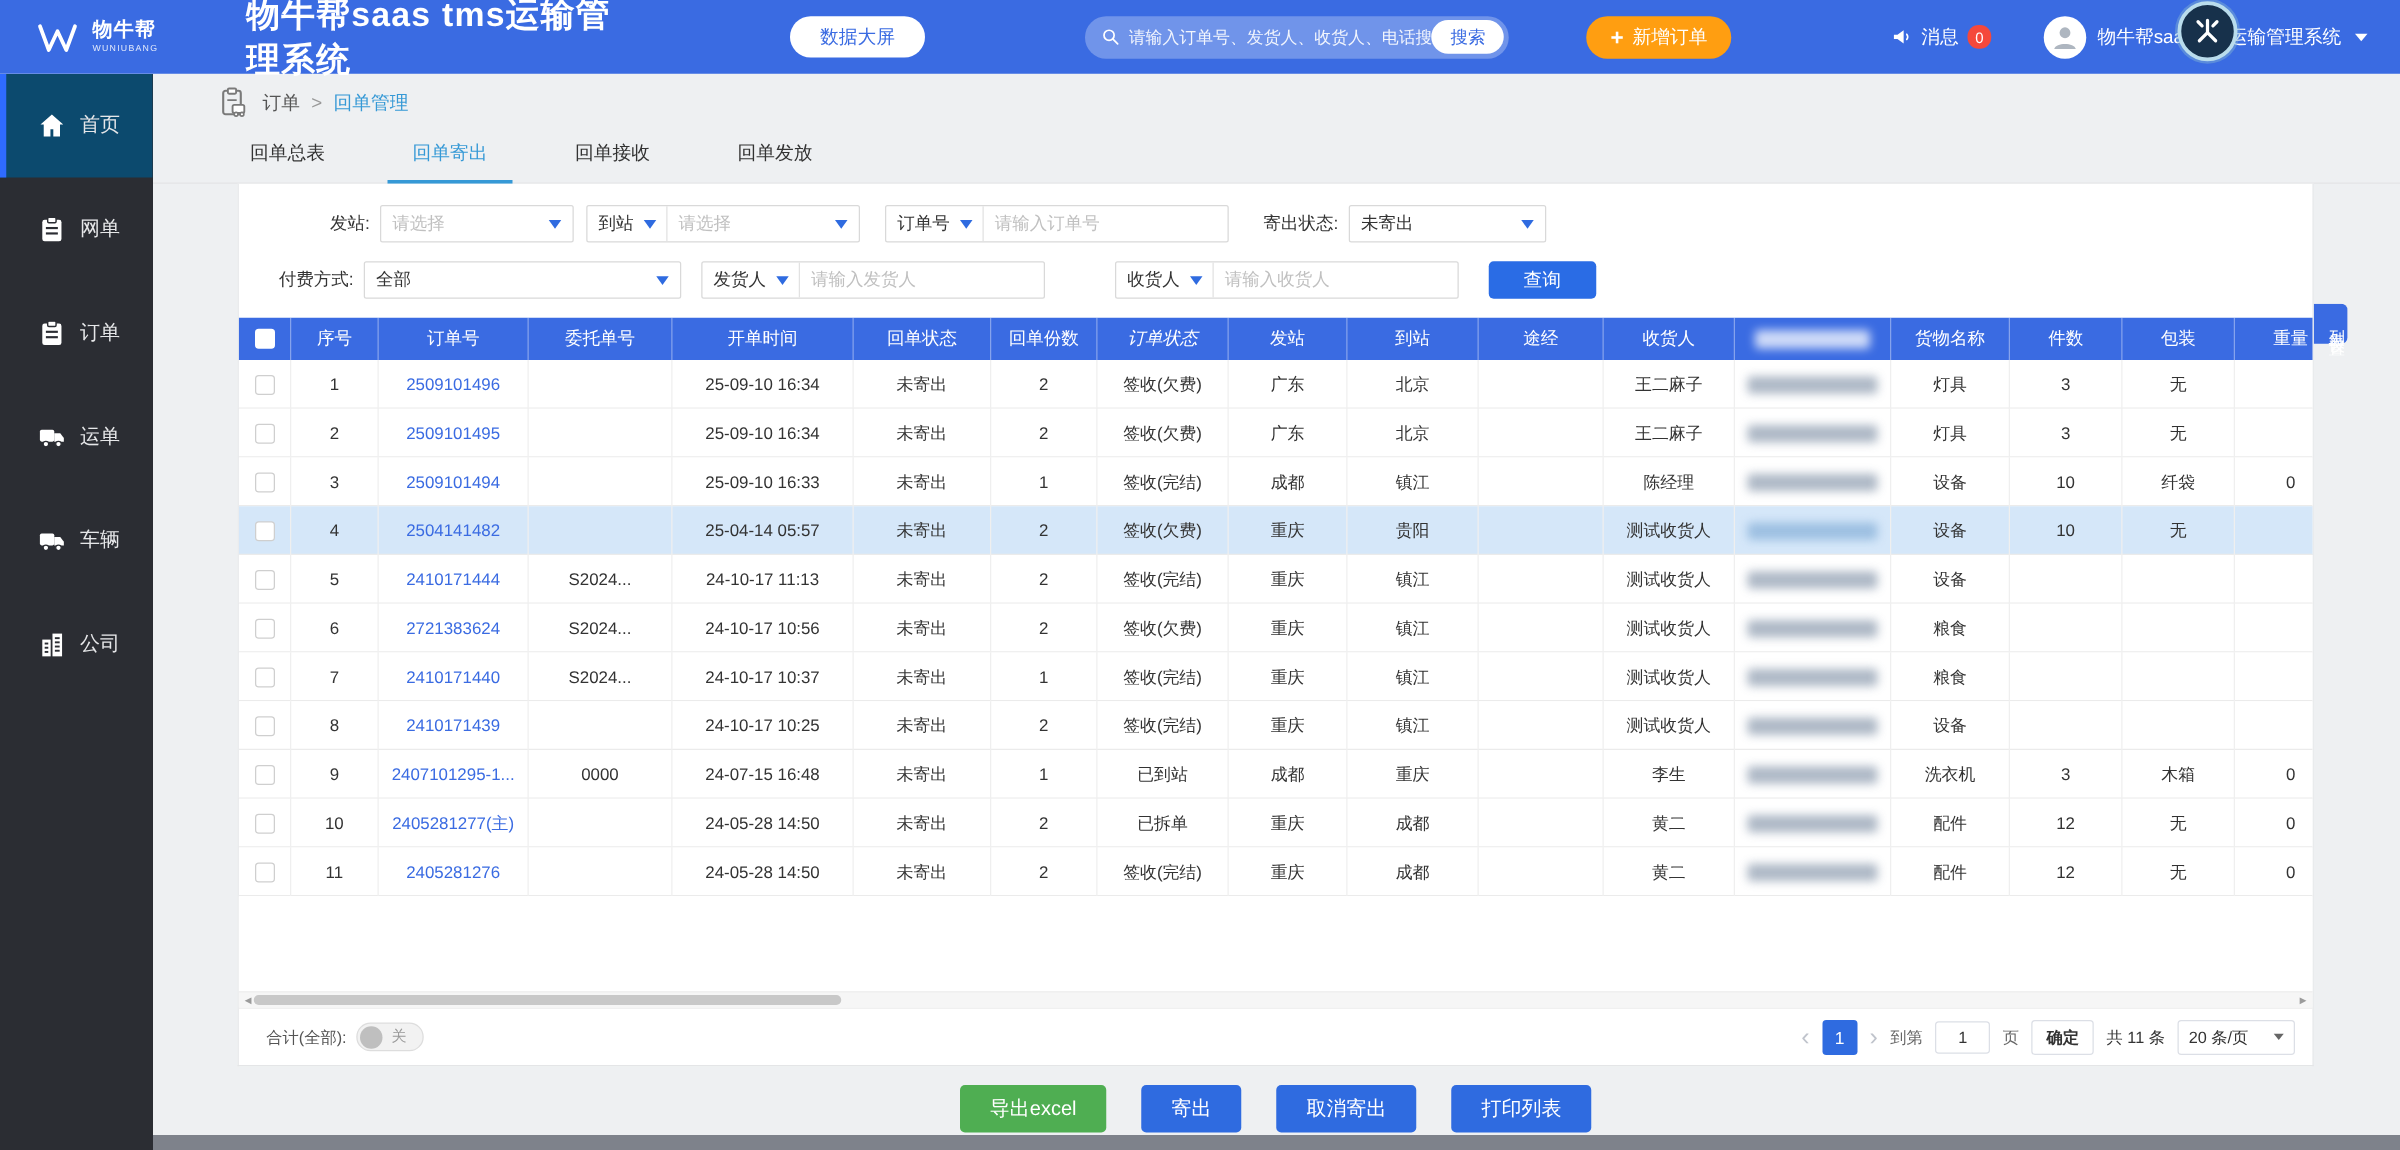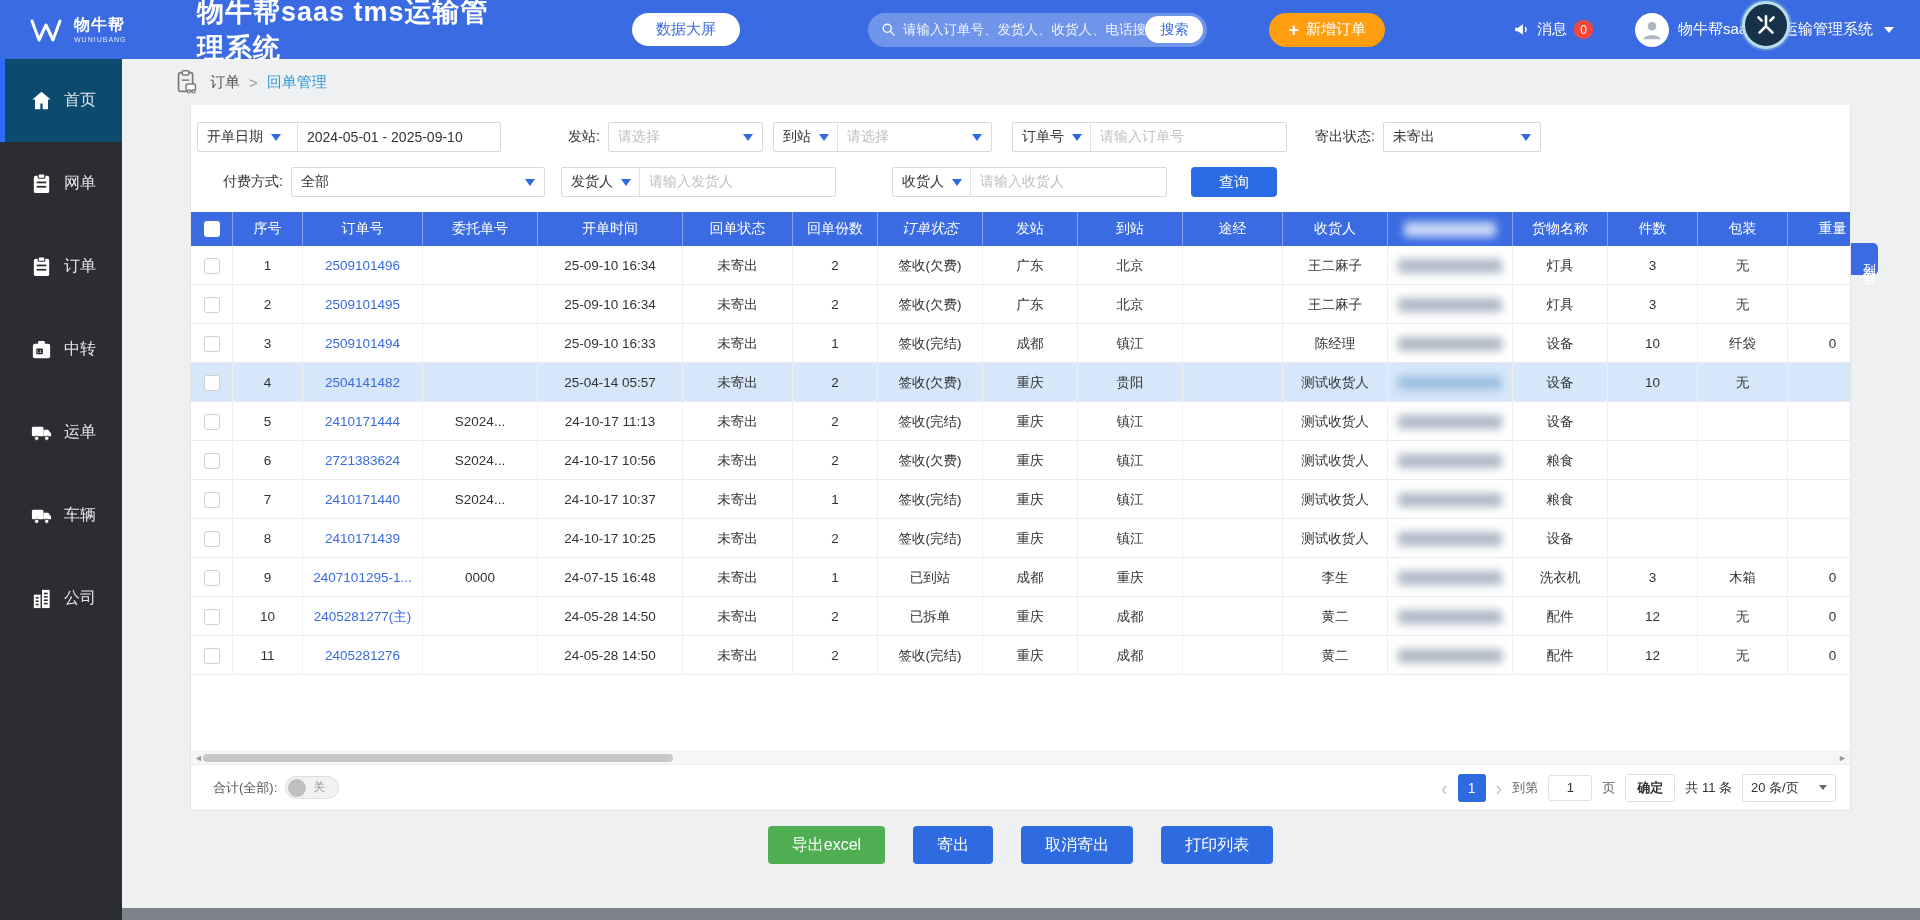--- a/index.html
+++ b/index.html
@@ -217,29 +217,20 @@
     <svg viewBox="0 0 24 24">
       <rect x="4" y="4" width="16" height="18" rx="2" fill="#fff"></rect>
       <rect x="8.5" y="2" width="7" height="4.5" rx="1" fill="#fff" stroke="#2b2d33" stroke-width="1.2"></rect>
       <rect x="7" y="10" width="10" height="1.8" fill="#2b2d33"></rect>
       <rect x="7" y="14.5" width="10" height="1.8" fill="#2b2d33"></rect>
     </svg>
     <span>订单</span>
   </div>
   <div class="side-item">
     <svg viewBox="0 0 24 24">
-      <rect x="3" y="6" width="18" height="15" rx="2" fill="#fff"></rect>
-      <rect x="8.5" y="3" width="7" height="4" rx="1" fill="#fff"></rect>
-      <rect x="6.5" y="11" width="7" height="6" rx="1" fill="#2b2d33"></rect>
-      <text x="10" y="16" font-size="4.5" fill="#fff" text-anchor="middle">L1</text>
-    </svg>
-    <span>中转</span>
-  </div>
-  <div class="side-item">
-    <svg viewBox="0 0 24 24">
       <rect x="2" y="6" width="12" height="10" rx="1.5" fill="#fff"></rect>
       <path d="M14 9 h5 l3 4 v3 h-8 Z" fill="#fff"></path>
       <circle cx="7" cy="18" r="2.3" fill="#fff" stroke="#2b2d33" stroke-width="1"></circle>
       <circle cx="17.5" cy="18" r="2.3" fill="#fff" stroke="#2b2d33" stroke-width="1"></circle>
     </svg>
     <span>运单</span>
   </div>
   <div class="side-item">
     <svg viewBox="0 0 24 24">
       <rect x="2" y="6" width="12" height="10" rx="1.5" fill="#fff"></rect>
@@ -276,34 +267,31 @@
       <line x1="10.5" y1="14" x2="18.5" y2="14" stroke="#7a7a7a" stroke-width="1.6"></line>
       <rect x="15" y="18" width="10" height="7" rx="1.5" fill="#fff" stroke="#7a7a7a" stroke-width="1.6"></rect>
       <circle cx="18" cy="26" r="1.6" fill="#fff" stroke="#7a7a7a" stroke-width="1.4"></circle>
       <circle cx="23" cy="26" r="1.6" fill="#fff" stroke="#7a7a7a" stroke-width="1.4"></circle>
     </svg>
     <span class="crumb-parent">订单</span>
     <span class="crumb-sep">&gt;</span>
     <span class="crumb-current">回单管理</span>
   </div>
 
+  <div class="tabsrow">
+    <div class="tab">回单总表</div>
+    <div class="tab active">回单寄出</div>
+    <div class="tab">回单接收</div>
+    <div class="tab">回单发放</div>
+  </div>
 
   <div class="panel">
 
     <div class="filters">
       <div class="frow">
-        <div class="fbox">
-          <div class="fsect divr" style="width:100px;">
-            <span>开单日期</span>
-              <span class="caret-dn-b"></span>
-          </div>
-          <div class="fsect" style="width:202px;">
-            <span>2024-05-01 - 2025-09-10</span>
-          </div>
-        </div>
         <span class="spacer67"></span>
         <span class="flabel">发站:</span>
         <div class="fbox" style="width:155px; justify-content:space-between; padding:0 9px;">
           <span class="ph">请选择</span>
             <span class="caret-dn-b"></span>
         </div>
         <span class="spacer10"></span>
         <div class="fbox">
           <div class="fsect divr" style="width:64px; justify-content:space-between;">
             <span>到站</span>

